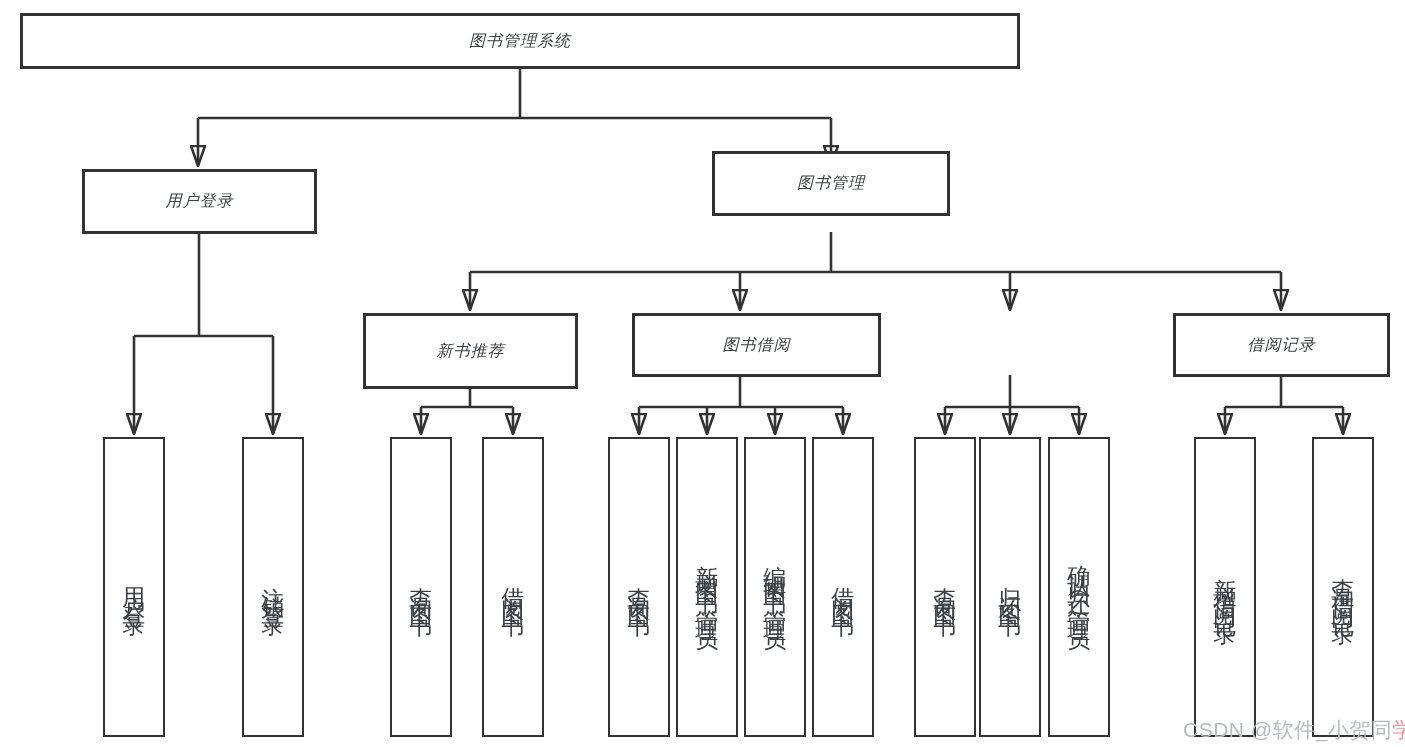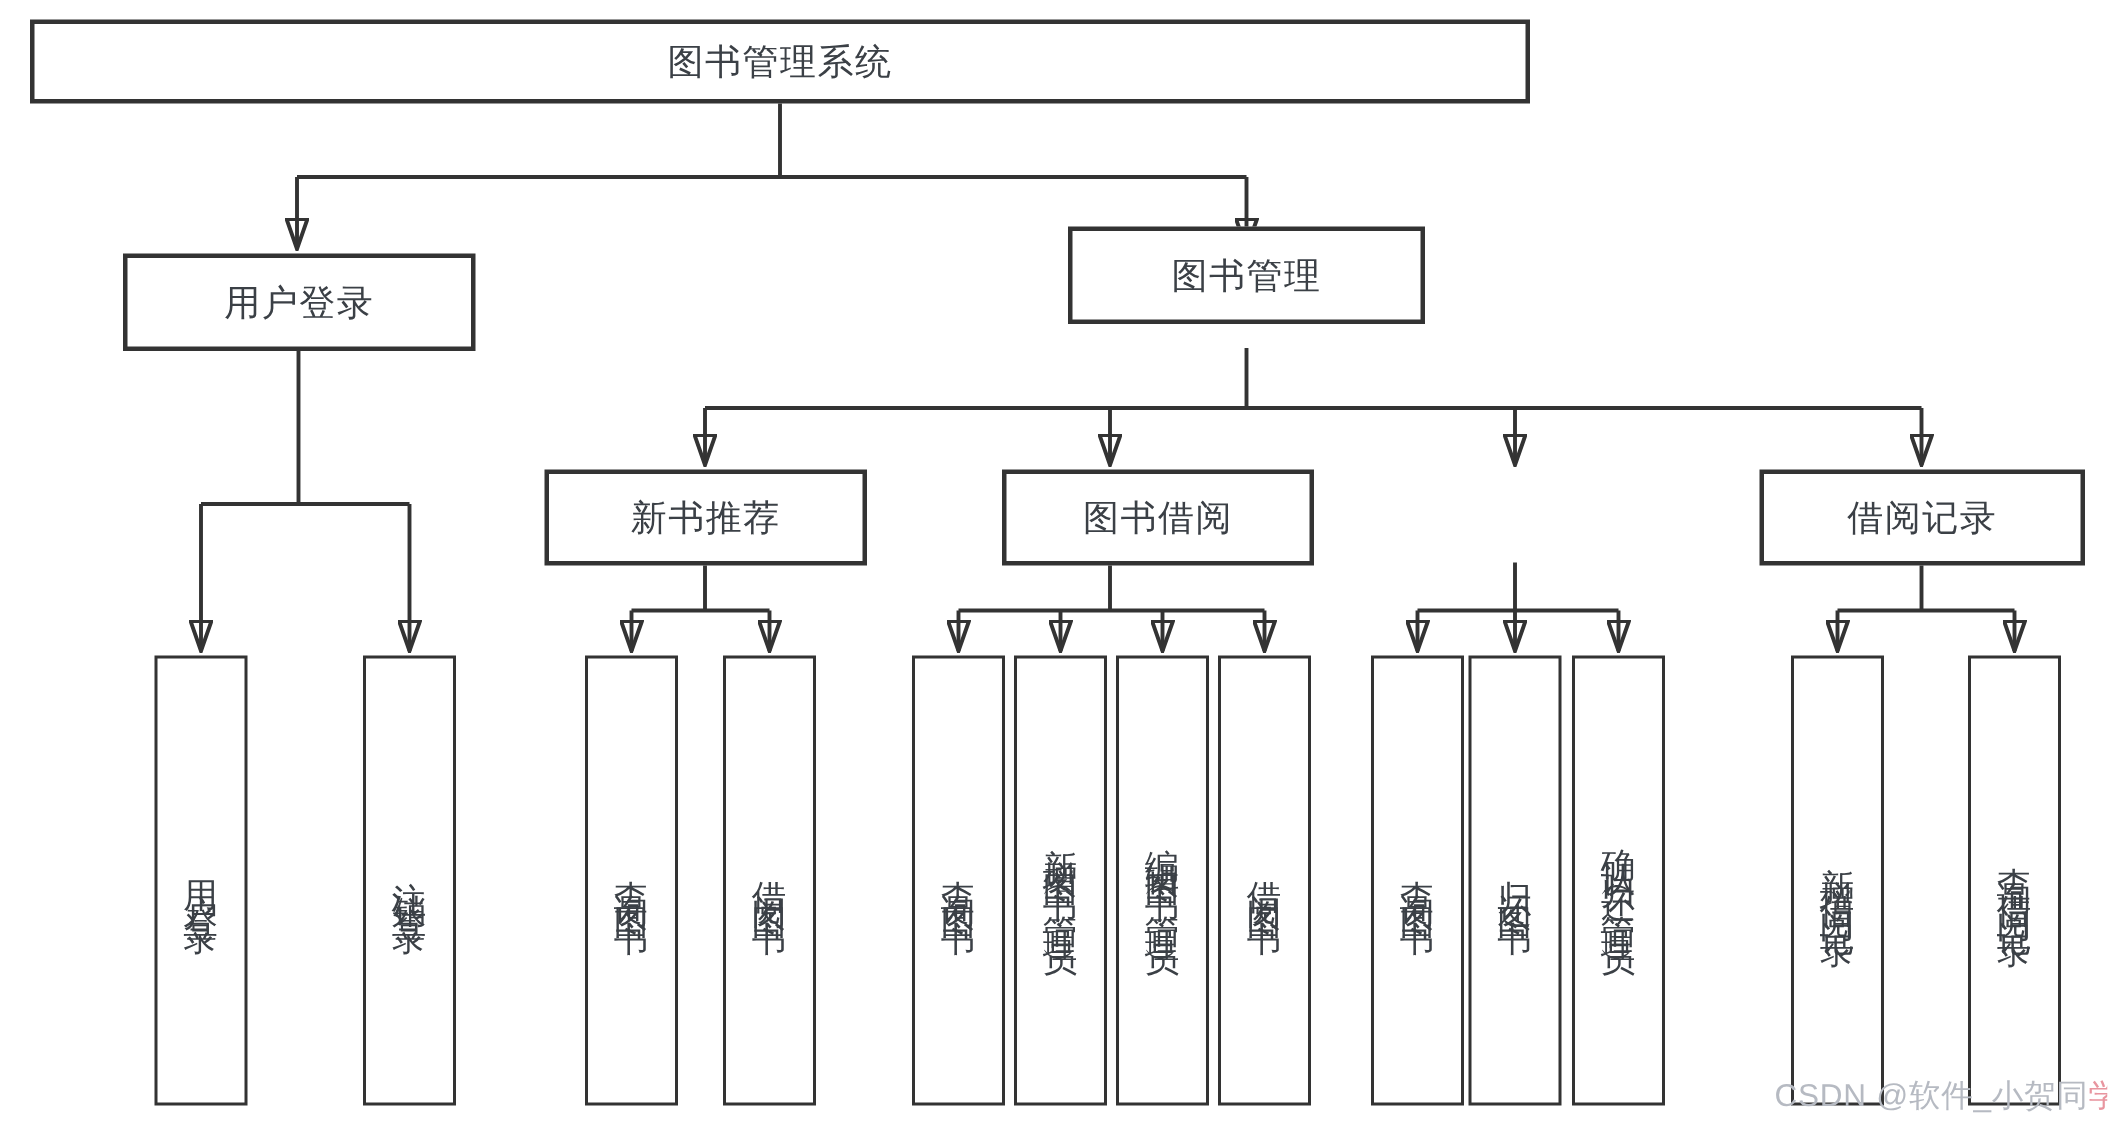--- a/index.html
+++ b/index.html
@@ -8,21 +8,21 @@
     position:relative; width:1405px; height:747px; background:#ffffff;
     font-family:"Liberation Sans","DejaVu Sans",sans-serif;
     color:#3b4046; overflow:hidden;
   }
   .wires { position:absolute; left:0; top:0; width:1405px; height:747px; }
   .wires path { fill:none; stroke:#333333; stroke-width:2.6px; }
   .box {
     position:absolute; background:#ffffff; border:3px solid #333333;
     display:flex; align-items:center; justify-content:center;
   }
-  .hl { font-size:24px; letter-spacing:1px; white-space:nowrap; }
+  .hl { font-size:16px; letter-spacing:1px; white-space:nowrap;font-style:italic; }
   .leaf { top:437px; width:62px; height:300px; border-width:2.5px; }
   .vt {
     writing-mode:vertical-rl; text-orientation:mixed;
     font-size:23px; letter-spacing:9px; line-height:1.15; white-space:nowrap;
   }
   .watermark {
     position:absolute; left:1183px; top:716px; z-index:5;
     font-size:21px; letter-spacing:0.5px; color:#b6bac2; white-space:nowrap;
   }
   .watermark .accent { color:#e8959f; }
@@ -84,24 +84,24 @@
     <span class="hl">图书管理系统</span>
   </div>
 
   <div class="box" style="left:82px;top:169px;width:235px;height:65px">
     <span class="hl">用户登录</span>
   </div>
   <div class="box" style="left:712px;top:151px;width:238px;height:65px">
     <span class="hl">图书管理</span>
   </div>
 
-  <div class="box" style="left:363px;top:313px;width:215px;height:64px">
+  <div class="box" style="left:363px;top:313px;width:215px;height:76px">
     <span class="hl">新书推荐</span>
   </div>
-  <div class="box" style="left:668px;top:313px;width:208px;height:64px">
+  <div class="box" style="left:632px;top:313px;width:249px;height:64px">
     <span class="hl">图书借阅</span>
   </div>
   <div class="box" style="left:1173px;top:313px;width:217px;height:64px">
     <span class="hl">借阅记录</span>
   </div>
 
   <div class="box leaf" style="left:103px">
     <span class="vt">用户登录</span>
   </div>
   <div class="box leaf" style="left:242px">

